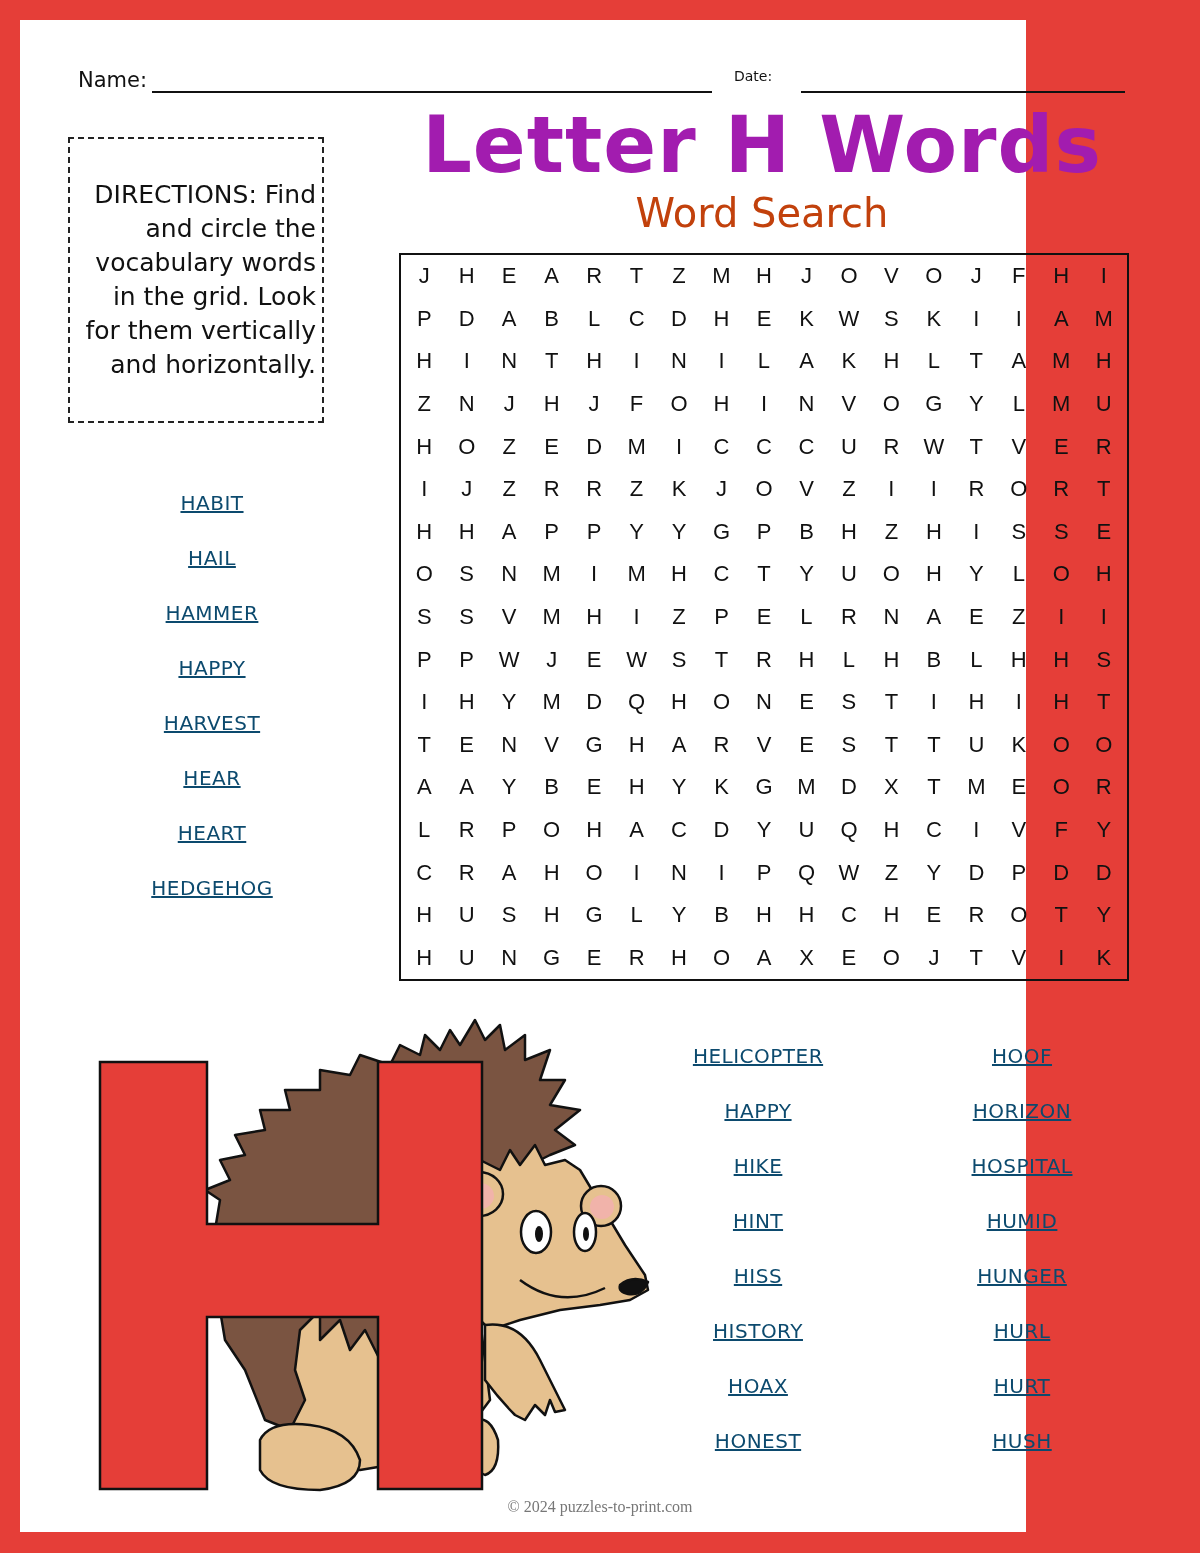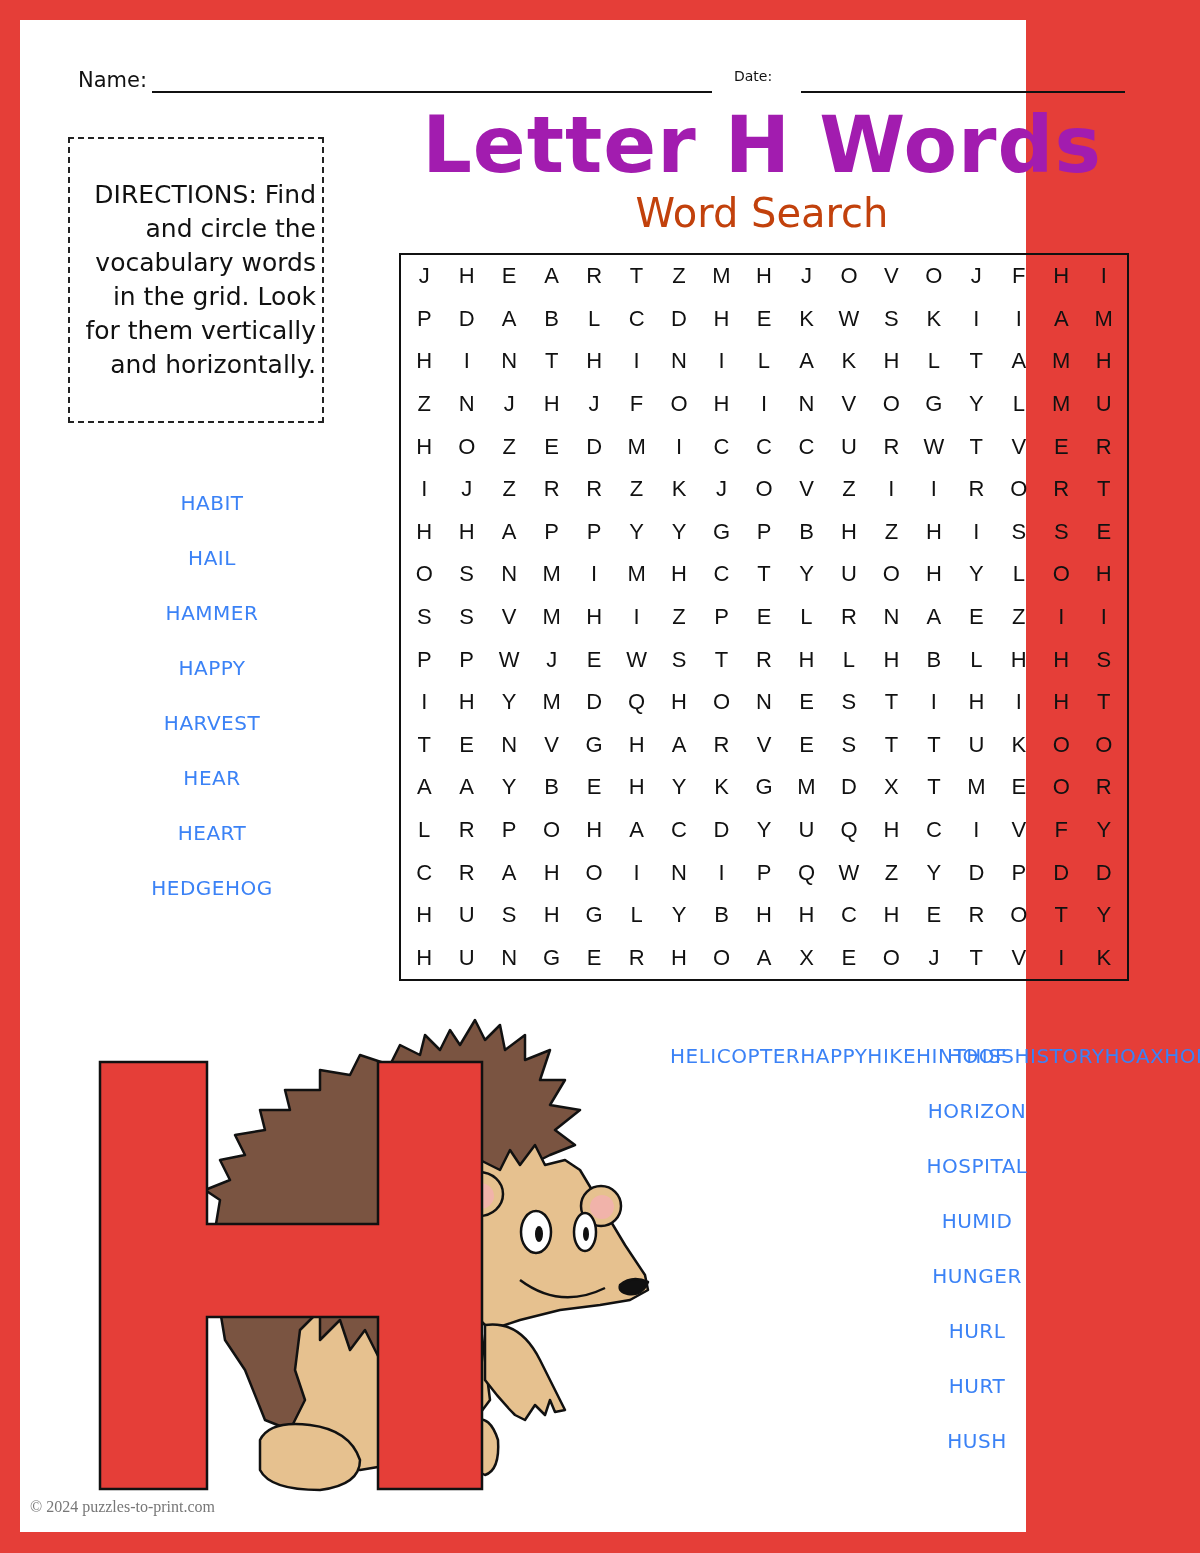--- a/index.html
+++ b/index.html
@@ -49,37 +49,37 @@
   .cell {
     display: flex; align-items: center; justify-content: center;
     font-family: "Liberation Sans", sans-serif; font-size: 22px; color: #111;
   }
 
   .wordlist-left {
     left: 92px; top: 468px; width: 200px;
     display: flex; flex-direction: column; align-items: center;
   }
   .word {
-    height: 55px; line-height: 30px; font-size: 20px; color: #3b82f6;
-    text-align: center; letter-spacing: 0.5px;
+    height: 55px; line-height: 30px; font-size: 20px; color: #0c4a6e;
+    text-align: center; letter-spacing: 0.5px; text-decoration: underline;
   }
   .wordlist-right-1 {
-    left: 650px; top: 1021px; width: 240px;
-    display: flex; align-items: center;
+    left: 618px; top: 1021px; width: 240px;
+    display: flex; flex-direction: column; align-items: center;
   }
   .wordlist-right-2 {
-    left: 837px; top: 1021px; width: 240px;
+    left: 882px; top: 1021px; width: 240px;
     display: flex; flex-direction: column; align-items: center;
   }
 
   .illustration { left: 50px; top: 990px; width: 600px; height: 490px; }
 
   .footer {
-    left: 0; top: 1478px; width: 1160px; 
-    font-family: "Liberation Serif", serif; font-size: 16px; color: #777; margin-left: 10px;
+    left: 0; top: 1478px; width: 1160px; text-align: center;
+    font-family: "Liberation Serif", serif; font-size: 16px; color: #777;
   }
 </style>
 </head>
 <body>
 
 <div class="page">
 
   <span class="abs hand name-label">Name:</span>
   <div class="abs name-line"></div>
   <span class="abs hand date-label">Date:</span>

